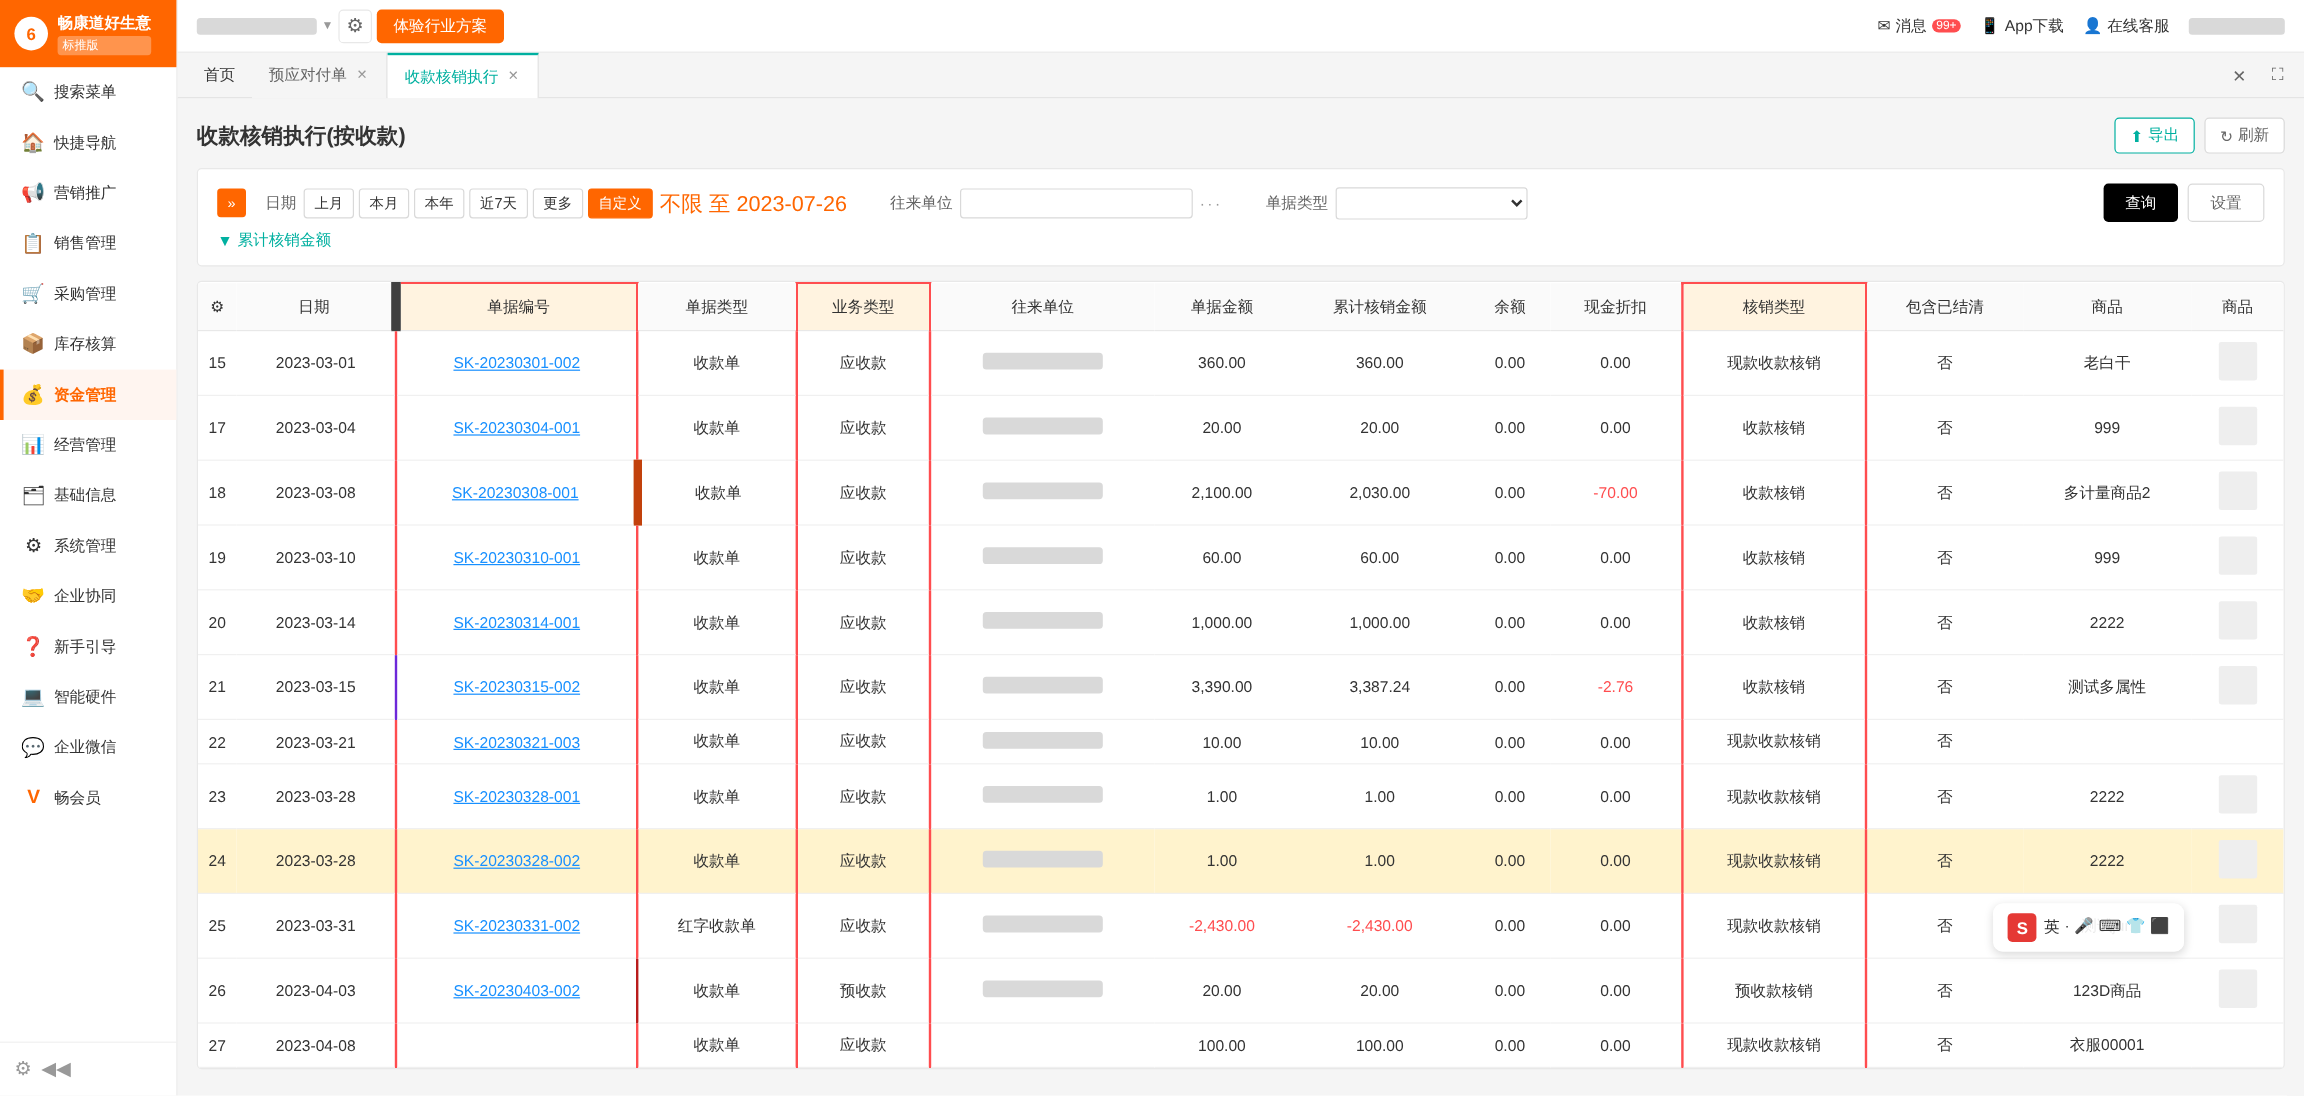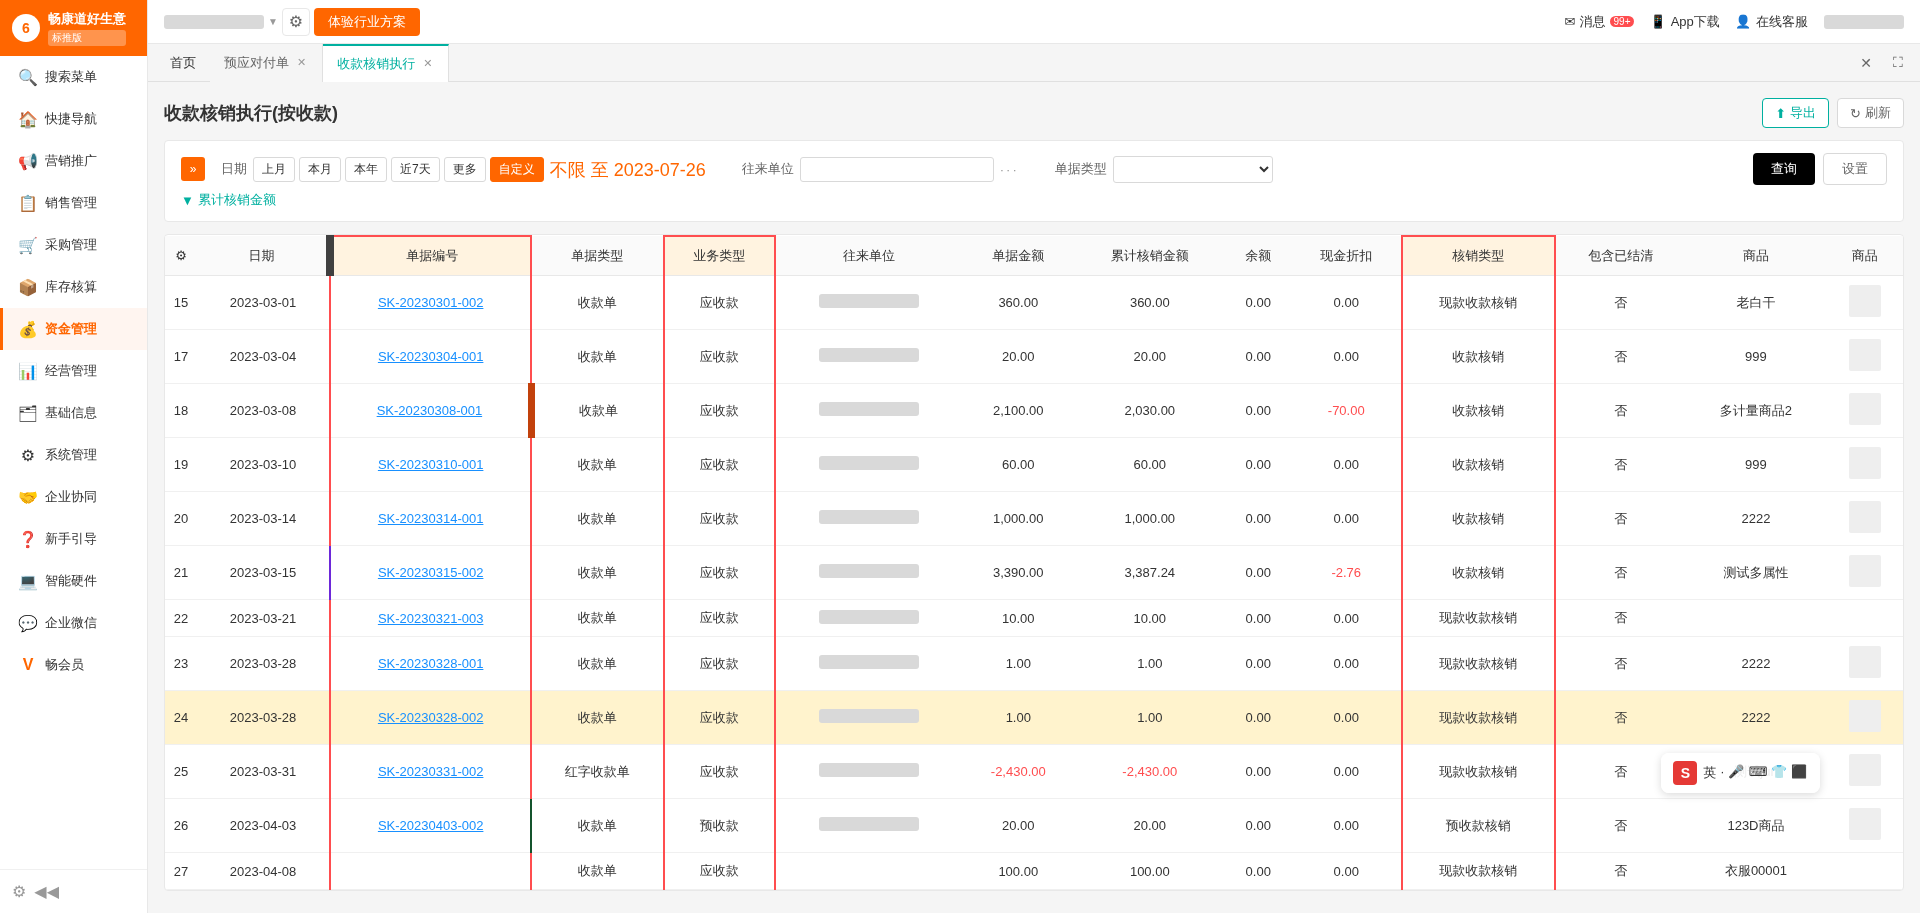--- a/index.html
+++ b/index.html
@@ -464,21 +464,21 @@
       <td>0.00</td>
       <td class="">0.00</td>
       <td style="border-left:2px solid #ff4d4f;border-right:2px solid #ff4d4f;">现款收款核销</td>
       <td>否</td>
       <td>测试jun</td>
       <td><span class="img-thumb"></span></td>
     </tr>
             <tr>
       <td>26</td>
       <td>2023-04-03</td>
-      <td style="border-left:2px solid #ff4d4f;border-right:2px solid #14532d;">
+      <td style="border-left:2px solid #ff4d4f;border-right:2px solid #b91c1c;">
         <span class="link">SK-20230403-002</span>
       </td>
       <td>收款单</td>
       <td style="border-left:2px solid #ff4d4f;border-right:2px solid #ff4d4f;">预收款</td>
       <td><span class="blurred-md" style="display:inline-block;"></span></td>
       <td class="">20.00</td>
       <td class="">20.00</td>
       <td>0.00</td>
       <td class="">0.00</td>
       <td style="border-left:2px solid #ff4d4f;border-right:2px solid #ff4d4f;">预收款核销</td>

